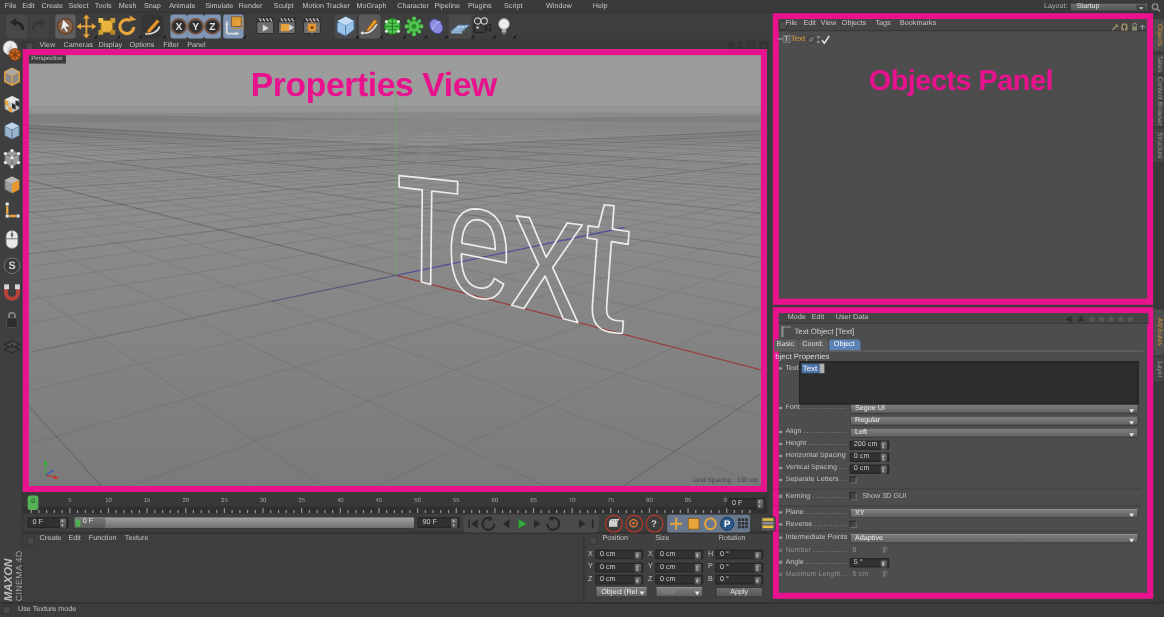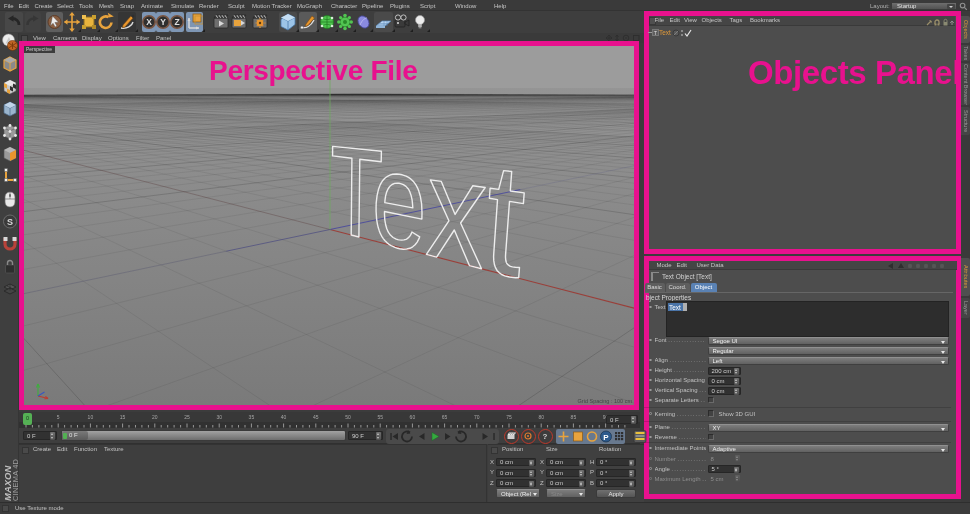--- a/index.html
+++ b/index.html
@@ -314,21 +314,21 @@
 <path d="M38 396v-12" stroke="#3fae3f"></path>
           <path d="M38 384l-1.5 3.5M38 384l1.5 3.5" stroke="#3fae3f"></path>
 <path d="M38 396l10 2.5" stroke="#c03a2e"></path>
           <path d="M48 398.5l-3.5 0.2M48 398.5l-2.6-2.2" stroke="#c03a2e"></path>
 <path d="M38 396l6.5-4" stroke="#3a55c0"></path>
 </g>
 </svg>
 <div style="position:absolute;left:0;top:0;background:#3c3c3c;color:#cfcfcf;font-size:5px;line-height:6.5px;padding:0 3px 0 2px">Perspective</div>
 <div style="position:absolute;right:2px;bottom:1px;color:#444;font-size:5.5px">Grid Spacing : 100 cm</div>
 </div>
-<div class="plabel" style="left:209px;top:54.5px;font-size:28px;letter-spacing:-0.3px">Perspective File</div>
+<div class="plabel" style="left:209px;top:54.5px;font-size:28px;letter-spacing:-0.3px">Properties View</div>
 
 <div class="a" style="left:644px;top:11px;width:317px;height:243px;border:5.5px solid #e8118e;background:#4d4d4d">
   <div style="position:absolute;left:0;top:0;width:306px;height:10px;background:#454545;border-bottom:1px solid #3a3a3a"></div>
   <div class="a" style="left:0px;top:1px;width:7px;height:8px;background:#4f4f4f;border:1px solid #383838"></div>
   <span class="omi" style="left:5.5px">File</span>
       <span class="omi" style="left:20.5px">Edit</span>
       <span class="omi" style="left:35px">View</span>
       <span class="omi" style="left:52.5px">Objects</span>
       <span class="omi" style="left:80.5px">Tags</span>
       <span class="omi" style="left:101px">Bookmarks</span>
@@ -351,21 +351,21 @@
   <svg class="a" style="left:22.5px;top:13px" width="9" height="9">
         <circle cx="4" cy="4" r="3" fill="#5a5a5a" stroke="#333" stroke-width="0.8"></circle>
         <line x1="1.8" y1="6.2" x2="6.2" y2="1.8" stroke="#888" stroke-width="0.8"></line>
       </svg>
   <span style="position:absolute;left:32px;top:14px;width:2px;height:2px;background:#8a8a8a"></span>
   <span style="position:absolute;left:32px;top:17.5px;width:2px;height:2px;background:#8a8a8a"></span>
   <svg class="a" style="left:35px;top:12.5px" width="8" height="8">
         <path d="M1 4.5l2 2.5L7 1" stroke="#e8e8e8" stroke-width="1.2" fill="none"></path>
       </svg>
 </div>
-<div class="plabel" style="left:748px;top:53.5px;font-size:33px;letter-spacing:-0.4px">Objects Panel</div>
+<div class="plabel" style="left:724px;top:53.5px;font-size:24px;letter-spacing:-0.4px">Objects Panel</div>
 
 <div class="a" style="left:961px;top:11px;width:9px;height:491px;background:#3a3a3a"></div>
 <div id="vtabs">
       <div class="vtab" style="left:961px;top:16px;height:27px;color:#d89a3c;background:#4f4f4f">Objects</div>
       <div class="vtab" style="left:961px;top:45px;height:16px;color:#9a9a9a;background:#454545">Takes</div>
       <div class="vtab" style="left:961px;top:63px;height:42px;color:#9a9a9a;background:#454545">Content Browser</div>
       <div class="vtab" style="left:961px;top:107px;height:28px;color:#9a9a9a;background:#454545">Structure</div>
       <div class="vtab" style="left:961px;top:258px;height:38px;color:#d89a3c;background:#4f4f4f">Attributes</div>
       <div class="vtab" style="left:961px;top:298px;height:20px;color:#9a9a9a;background:#454545">Layer</div>
     </div>

